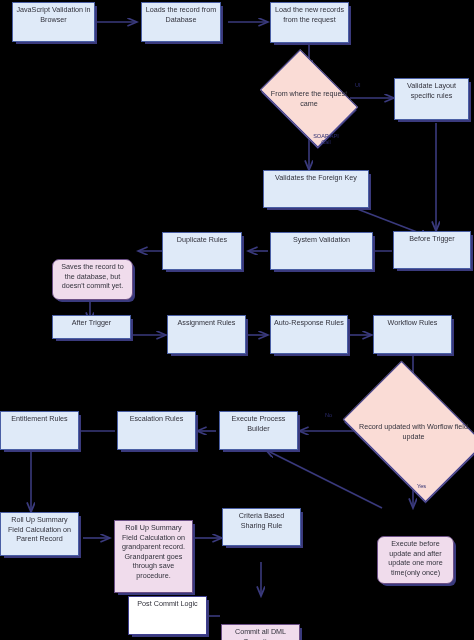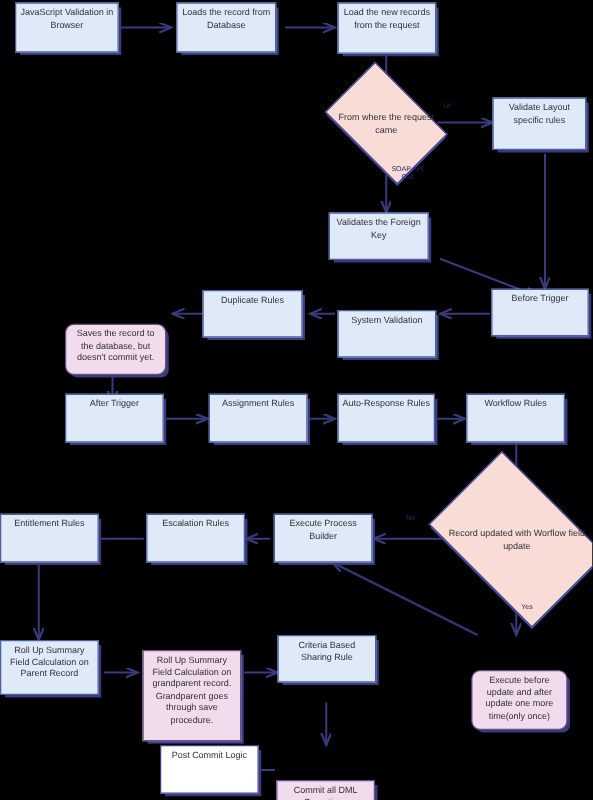--- a/index.html
+++ b/index.html
@@ -124,41 +124,41 @@
 
   <div class="diamond" style="left:268px;top:70px;width:82px;height:57px;">
     <div class="dshape"></div>
     <div class="dtext">From where the request came</div>
   </div>
 
   <div class="node blue" style="left:394px;top:78px;width:75px;height:42px;">
     <span>Validate Layout specific rules</span>
   </div>
 
-  <div class="node blue" style="left:263px;top:170px;width:80px;height:38px;">
+  <div class="node blue" style="left:263px;top:170px;width:106px;height:38px;">
     <span>Validates the Foreign Key</span>
   </div>
 
   <div class="node blue" style="left:393px;top:231px;width:78px;height:38px;">
     <span>Before Trigger</span>
   </div>
 
-  <div class="node blue" style="left:270px;top:232px;width:79px;height:38px;margin-top:16px;">
+  <div class="node blue" style="left:270px;top:232px;width:103px;height:38px;">
     <span>System Validation</span>
   </div>
 
   <div class="node blue" style="left:162px;top:232px;width:80px;height:38px;">
     <span>Duplicate Rules</span>
   </div>
 
   <div class="node pink round" style="left:52px;top:231px;width:81px;height:41px;">
     <span>Saves the record to the database, but doesn't commit yet.</span>
   </div>
 
-  <div class="node blue" style="left:52px;top:315px;width:79px;height:39px;">
+  <div class="node blue" style="left:52px;top:315px;width:79px;height:24px;">
     <span>After Trigger</span>
   </div>
 
   <div class="node blue" style="left:167px;top:315px;width:79px;height:39px;">
     <span>Assignment Rules</span>
   </div>
 
   <div class="node blue" style="left:270px;top:315px;width:78px;height:39px;">
     <span>Auto-Response Rules</span>
   </div>

